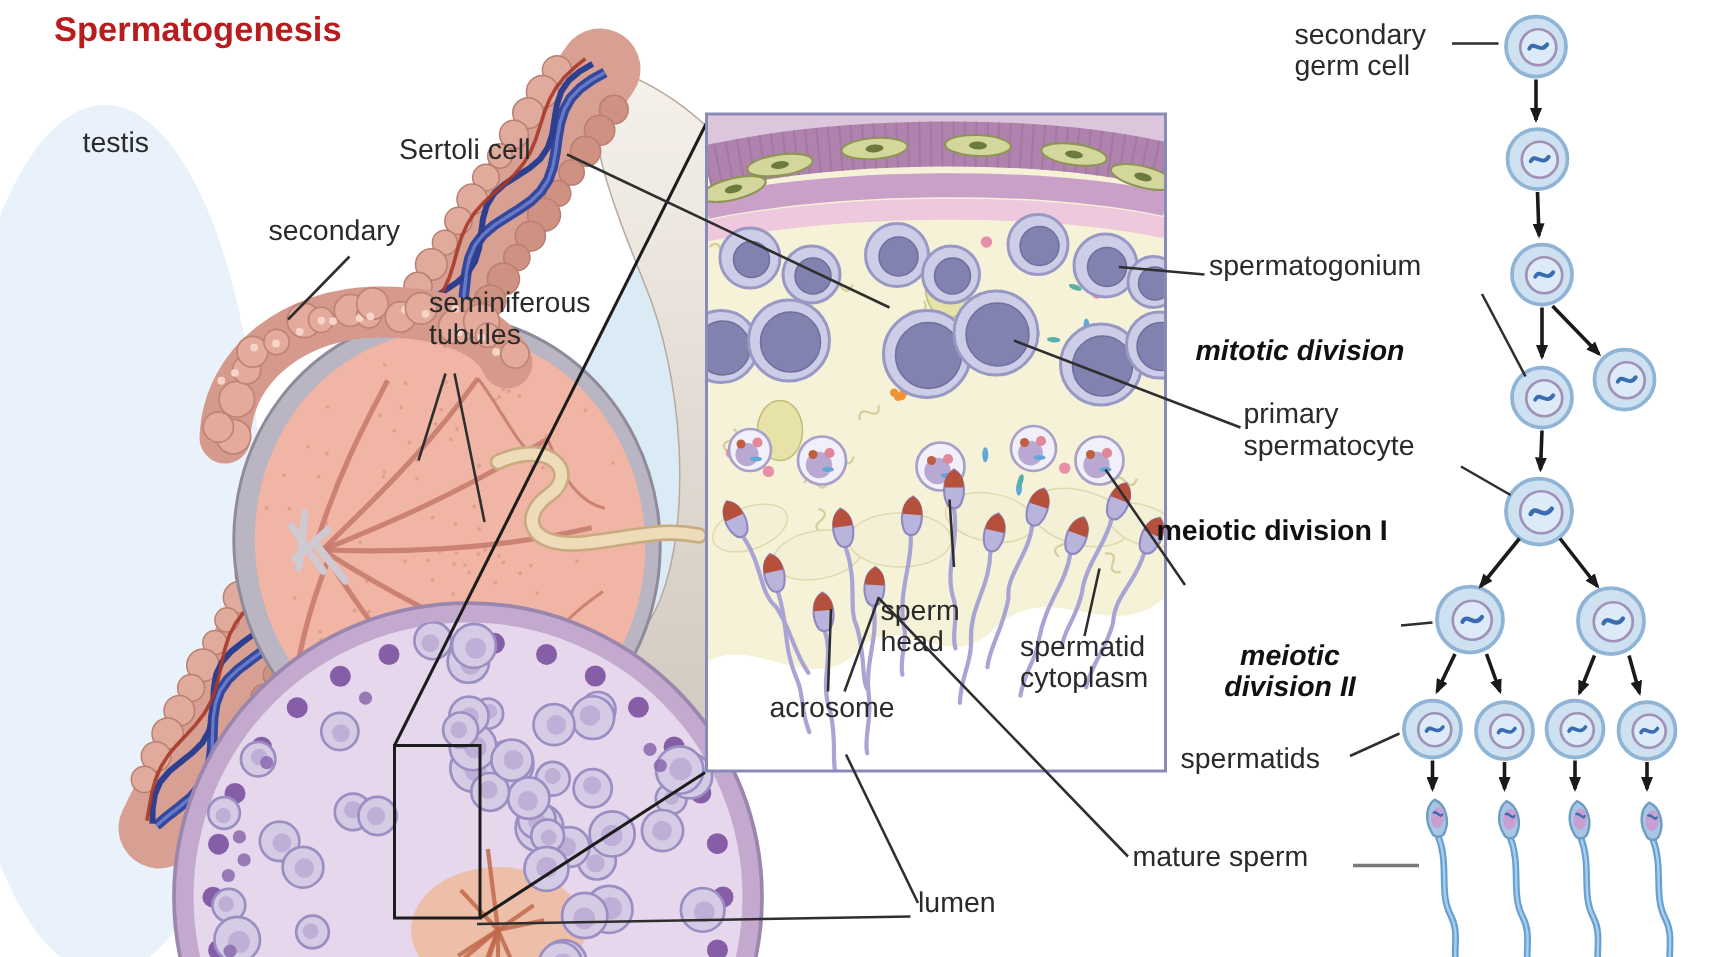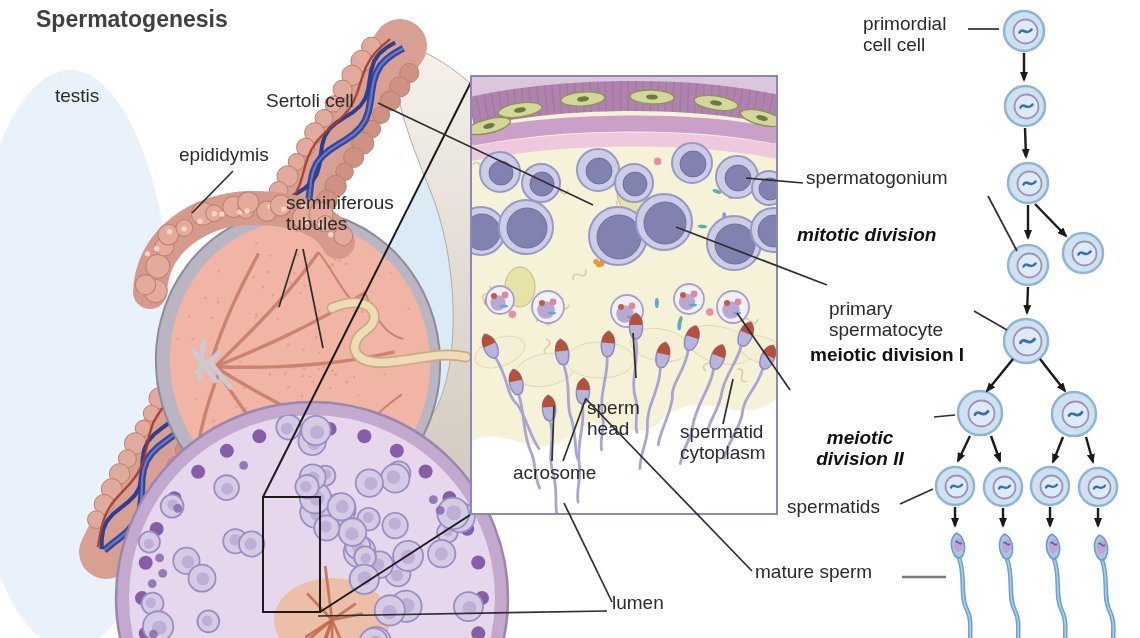--- a/index.html
+++ b/index.html
@@ -1,36 +1,36 @@
 <!DOCTYPE html>
 <html><head>
 <meta charset="utf-8">
 <style>
   html,body{margin:0;padding:0;background:#fff;}
   .stage{position:relative;width:1140px;height:638px;background:#ffffff;overflow:hidden;
          font-family:"Liberation Sans", sans-serif;}
   svg.art{position:absolute;left:0;top:0;width:1140px;height:638px;}
   .lbl{position:absolute;color:#2a2a2a;font-size:19px;line-height:1.12;white-space:normal;}
   .lbl.b{font-weight:bold;color:#111;}
-  .title{position:absolute;left:36px;top:6px;font-size:23px;font-weight:bold;color:#404040;}
+  .title{position:absolute;left:36px;top:6px;font-size:23px;font-weight:bold;color:#b91c1c;}
   .ctr{text-align:center;font-style:italic;}
   .l-testis{left:55px;top:85px;}
   .l-epi{left:179px;top:144px;}
   .l-semtub{left:286px;top:192px;width:122px;}
   .l-sertoli{left:266px;top:90px;}
   .l-spermhead{left:587px;top:376px;width:64px;margin-top:21px;}
   .l-spermatidcyto{left:652px;top:421px;width:110px;margin-left:28px;}
   .l-acrosome{left:513px;top:462px;}
   .l-lumen{left:612px;top:592px;}
   .l-maturesperm{left:755px;top:561px;}
   .l-primordial{left:863px;top:13px;width:106px;}
   .l-spermatogonium{left:806px;top:167px;}
   .l-mitotic{left:797px;top:224px;font-style:italic;}
-  .l-primary{left:829px;top:266px;width:152px;margin-top:32px;}
-  .l-meiotic1{left:810px;top:344px;}
+  .l-primary{left:829px;top:266px;width:152px;}
+  .l-meiotic1{left:771px;top:344px;}
   .l-secondary{left:792px;top:379px;width:152px;}
   .l-meiotic2{left:800px;top:427px;width:120px;}
   .l-spermatids{left:787px;top:496px;}
 </style>
 </head>
 <body>
 
 <div class="stage">
 
   <svg class="art" id="art" viewBox="0 0 1140 638">
@@ -791,28 +791,28 @@
         <line x1="988" y1="196" x2="1017" y2="251" stroke="#2e2e2e" stroke-width="1.7"></line>
         <line x1="974" y1="311" x2="1007" y2="330" stroke="#2e2e2e" stroke-width="1.7"></line>
         <line x1="934" y1="417" x2="955" y2="415" stroke="#2e2e2e" stroke-width="1.7"></line>
         <line x1="900" y1="504" x2="933" y2="489" stroke="#2e2e2e" stroke-width="1.7"></line>
       </g>
   </svg>
 
   <div class="title">Spermatogenesis</div>
 
   <div class="lbl l-testis">testis</div>
-  <div class="lbl l-epi">epididymis</div>
+  <div class="lbl l-epi">secondary</div>
   <div class="lbl l-semtub">seminiferous tubules</div>
   <div class="lbl l-sertoli">Sertoli cell</div>
   <div class="lbl l-spermhead">sperm head</div>
   <div class="lbl l-spermatidcyto">spermatid cytoplasm</div>
   <div class="lbl l-acrosome">acrosome</div>
   <div class="lbl l-lumen">lumen</div>
   <div class="lbl l-maturesperm">mature sperm</div>
-  <div class="lbl l-primordial">primordial cell cell</div>
+  <div class="lbl l-primordial">secondary germ cell</div>
   <div class="lbl l-spermatogonium">spermatogonium</div>
   <div class="lbl b l-mitotic">mitotic division</div>
   <div class="lbl l-primary">primary spermatocyte</div>
   <div class="lbl b l-meiotic1">meiotic division I</div>
   <div class="lbl b ctr l-meiotic2">meiotic division II</div>
   <div class="lbl l-spermatids">spermatids</div>
 </div>
 
 </body></html>

